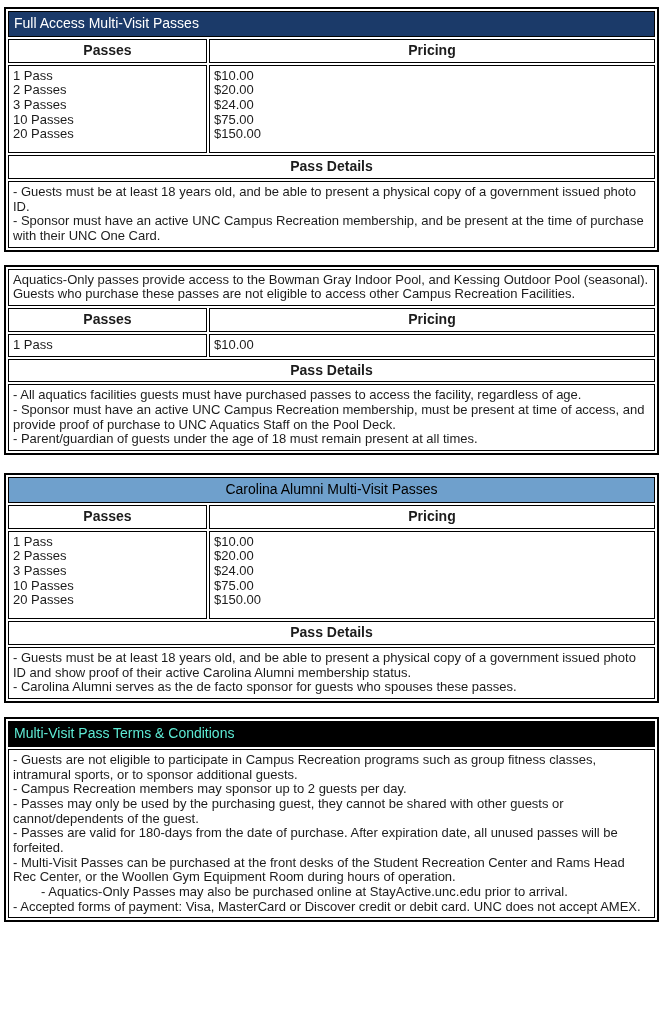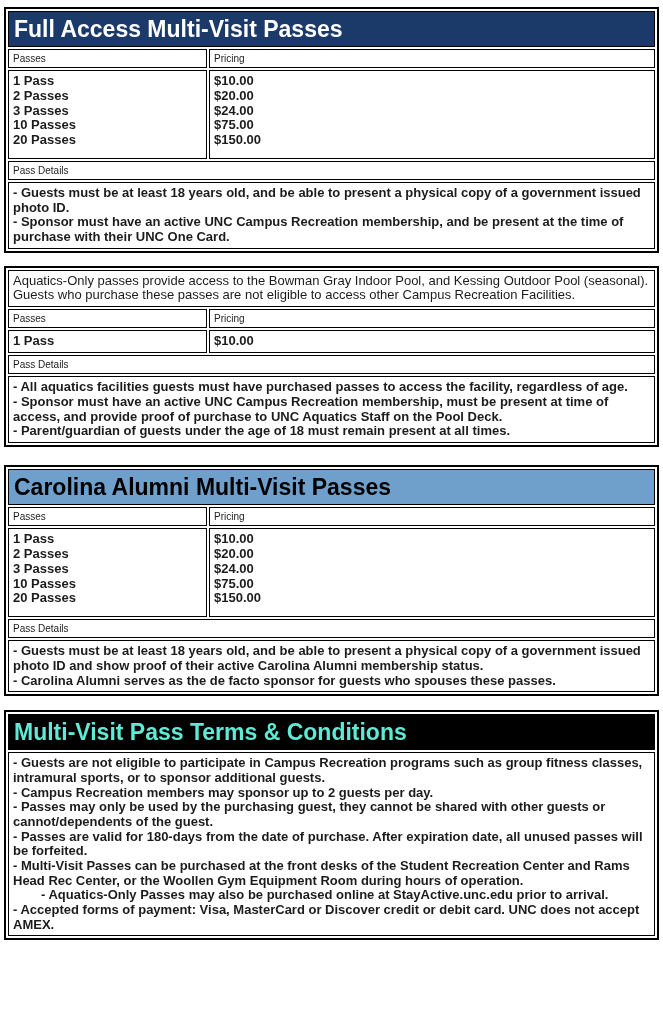--- a/index.html
+++ b/index.html
@@ -28,32 +28,33 @@
   table.gap-b { margin-bottom: 18px; }
   table.gap-c { margin-bottom: 14px; }
   td {
     border: 1.5px solid #000000;
     padding: 3px 4px;
     vertical-align: top;
     background: #ffffff;
     overflow: hidden;
   }
   td.section-header {
-    font-weight: bold;
-    font-size: 23px;
+    font-weight: normal;
+    font-size: 14px;
     padding: 4px 5px;
   }
   td.col-head {
-    font-weight: normal;
-    font-size: 10px;
+    font-weight: bold;
+    font-size: 14px;
     padding: 3px 4px;
+    text-align: center;
   }
   td.list-cell { padding-bottom: 10px; }
   td.details-cell { }
-  .line { white-space: pre-wrap; font-weight: bold; }
+  .line { white-space: pre-wrap; }
   .indent { padding-left: 28px; }
 </style>
 </head>
 <body>
 
 <table class="section gap-a">
   <colgroup>
       <col style="width:199px">
       <col>
     </colgroup>
@@ -127,21 +128,21 @@
 </tbody>
   </table>
 
 <table class="section gap-c">
   <colgroup>
       <col style="width:199px">
       <col>
     </colgroup>
   <tbody>
       <tr>
-    <td colspan="2" class="section-header" style="background-color: rgb(111, 160, 204); color: rgb(0, 0, 0);">Carolina Alumni Multi-Visit Passes</td>
+    <td colspan="2" class="section-header" style="background-color: rgb(111, 160, 204); color: rgb(0, 0, 0); text-align: center;">Carolina Alumni Multi-Visit Passes</td>
   </tr>
   <tr>
     <td class="col-head">Passes</td>
     <td class="col-head">Pricing</td>
   </tr>
   <tr>
     <td class="list-cell">
       <div class="line">1 Pass</div>
       <div class="line">2 Passes</div>
       <div class="line">3 Passes</div>

